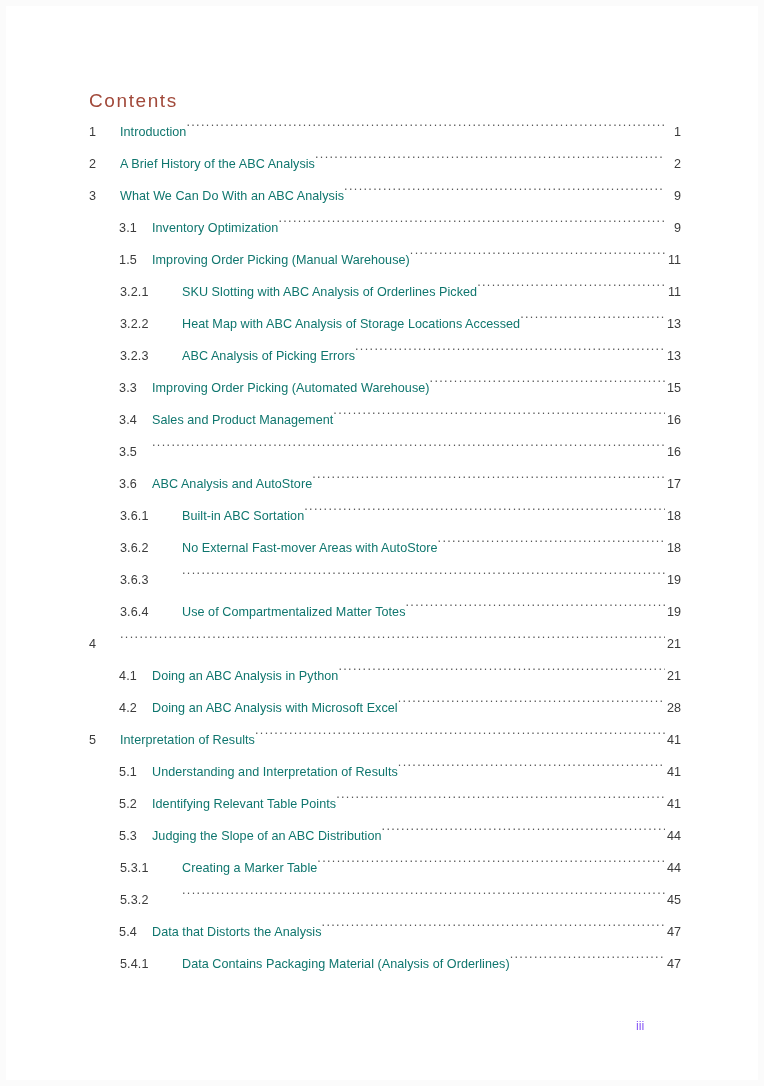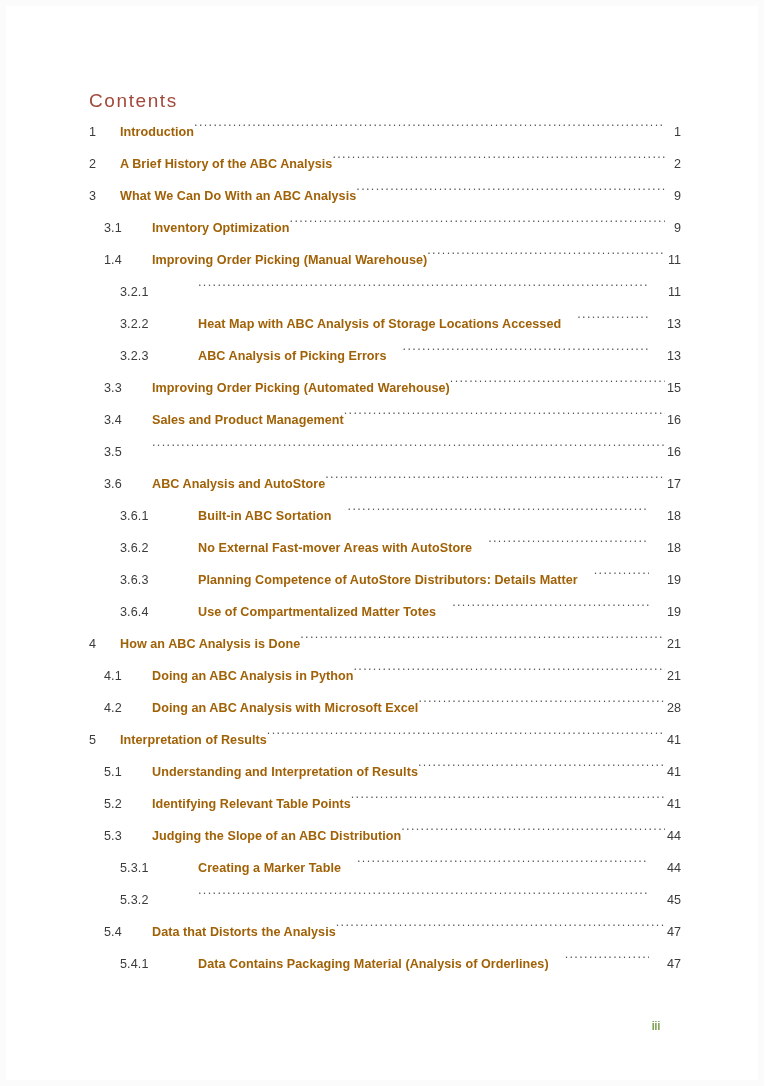--- a/index.html
+++ b/index.html
@@ -70,23 +70,22 @@
   }
 
   .toc-num {
     flex: 0 0 auto;
     color: #3b3b3b;
     letter-spacing: 0.1px;
   }
 
   .toc-label {
     flex: 0 0 auto;
-    color: #a16207;
+    color: #0f766e;
     letter-spacing: 0.05px;
-    font-weight: bold;
   }
 
   .toc-leader {
     flex: 1 1 auto;
     position: relative;
     overflow: hidden;
     height: 12px;
     margin: 0 0 0 0;
   }
   .toc-leader::before {
@@ -106,34 +105,34 @@
     min-width: 16px;
     color: #3b3b3b;
   }
 
   
   .lvl1 .toc-num   { width: 31px; }
   .lvl1 .toc-label { }
   .lvl1 { padding-left: 0px; }
 
   .lvl2 { padding-left: 15px; }
-  .lvl2 .toc-num   { width: 48px; }
-
-  .lvl3 { padding-left: 31px; gap: 16px; }
+  .lvl2 .toc-num   { width: 48px; text-align: center; }
+
+  .lvl3 { padding-left: 31px; }
   .lvl3 .toc-num   { width: 62px; }
 
   .folio {
     position: absolute;
     right: 88px;
     top: 1018px;
     width: 40px;
-    text-align: center;
+    text-align: left;
     font-size: 12.6px;
     line-height: 16px;
-    color: #4d7c0f;
+    color: #8b5cf6;
   }
 </style>
 </head>
 <body>
 
 <div class="page">
 
   <div class="page-edge-top"></div>
   <div class="page-edge-bottom"></div>
   <div class="page-edge-left"></div>
@@ -162,27 +161,28 @@
           <span class="toc-leader"></span>
           <span class="toc-page">9</span>
         </li>
         <li class="toc-row lvl2">
           <span class="toc-num">3.1</span>
           <span class="toc-label">Inventory Optimization</span>
           <span class="toc-leader"></span>
           <span class="toc-page">9</span>
         </li>
         <li class="toc-row lvl2">
-          <span class="toc-num">1.4</span>
+          <span class="toc-num">1.5</span>
           <span class="toc-label">Improving Order Picking (Manual Warehouse)</span>
           <span class="toc-leader"></span>
           <span class="toc-page">11</span>
         </li>
         <li class="toc-row lvl3">
           <span class="toc-num">3.2.1</span>
+          <span class="toc-label">SKU Slotting with ABC Analysis of Orderlines Picked</span>
           <span class="toc-leader"></span>
           <span class="toc-page">11</span>
         </li>
         <li class="toc-row lvl3">
           <span class="toc-num">3.2.2</span>
           <span class="toc-label">Heat Map with ABC Analysis of Storage Locations Accessed</span>
           <span class="toc-leader"></span>
           <span class="toc-page">13</span>
         </li>
         <li class="toc-row lvl3">
@@ -221,33 +221,31 @@
           <span class="toc-page">18</span>
         </li>
         <li class="toc-row lvl3">
           <span class="toc-num">3.6.2</span>
           <span class="toc-label">No External Fast-mover Areas with AutoStore</span>
           <span class="toc-leader"></span>
           <span class="toc-page">18</span>
         </li>
         <li class="toc-row lvl3">
           <span class="toc-num">3.6.3</span>
-          <span class="toc-label">Planning Competence of AutoStore Distributors: Details Matter</span>
           <span class="toc-leader"></span>
           <span class="toc-page">19</span>
         </li>
         <li class="toc-row lvl3">
           <span class="toc-num">3.6.4</span>
           <span class="toc-label">Use of Compartmentalized Matter Totes</span>
           <span class="toc-leader"></span>
           <span class="toc-page">19</span>
         </li>
         <li class="toc-row lvl1">
           <span class="toc-num">4</span>
-          <span class="toc-label">How an ABC Analysis is Done</span>
           <span class="toc-leader"></span>
           <span class="toc-page">21</span>
         </li>
         <li class="toc-row lvl2">
           <span class="toc-num">4.1</span>
           <span class="toc-label">Doing an ABC Analysis in Python</span>
           <span class="toc-leader"></span>
           <span class="toc-page">21</span>
         </li>
         <li class="toc-row lvl2">

